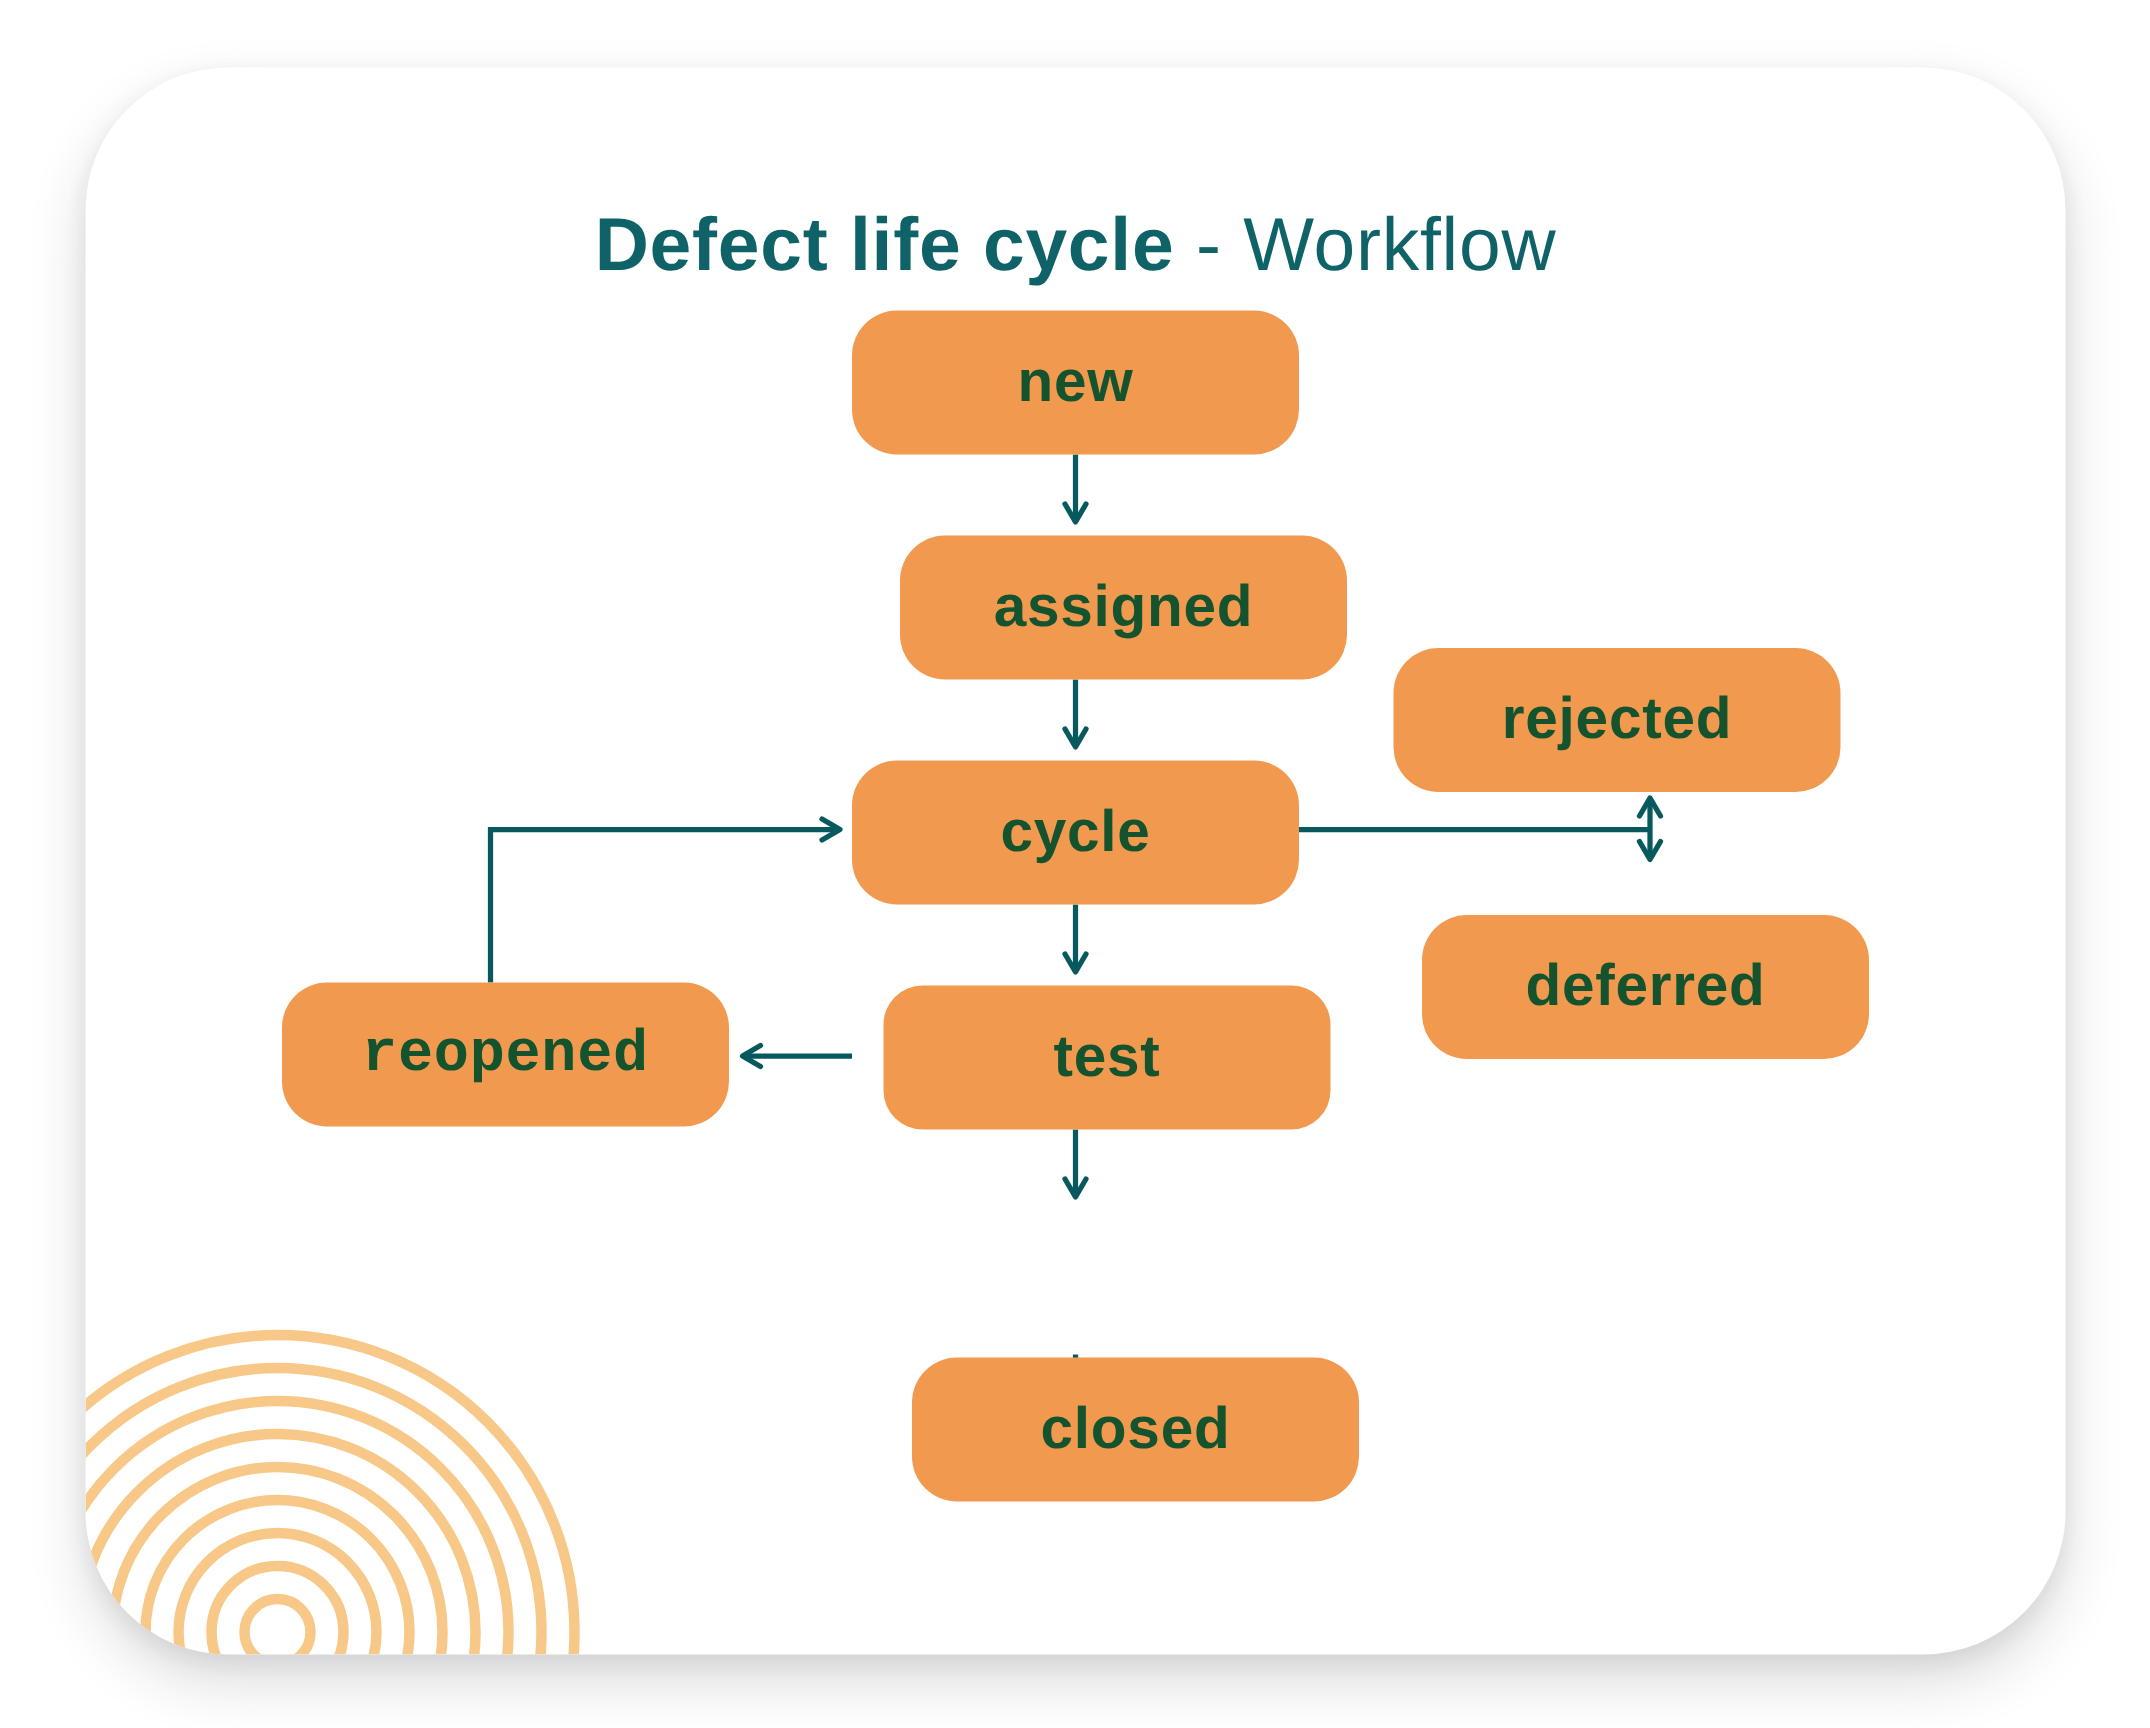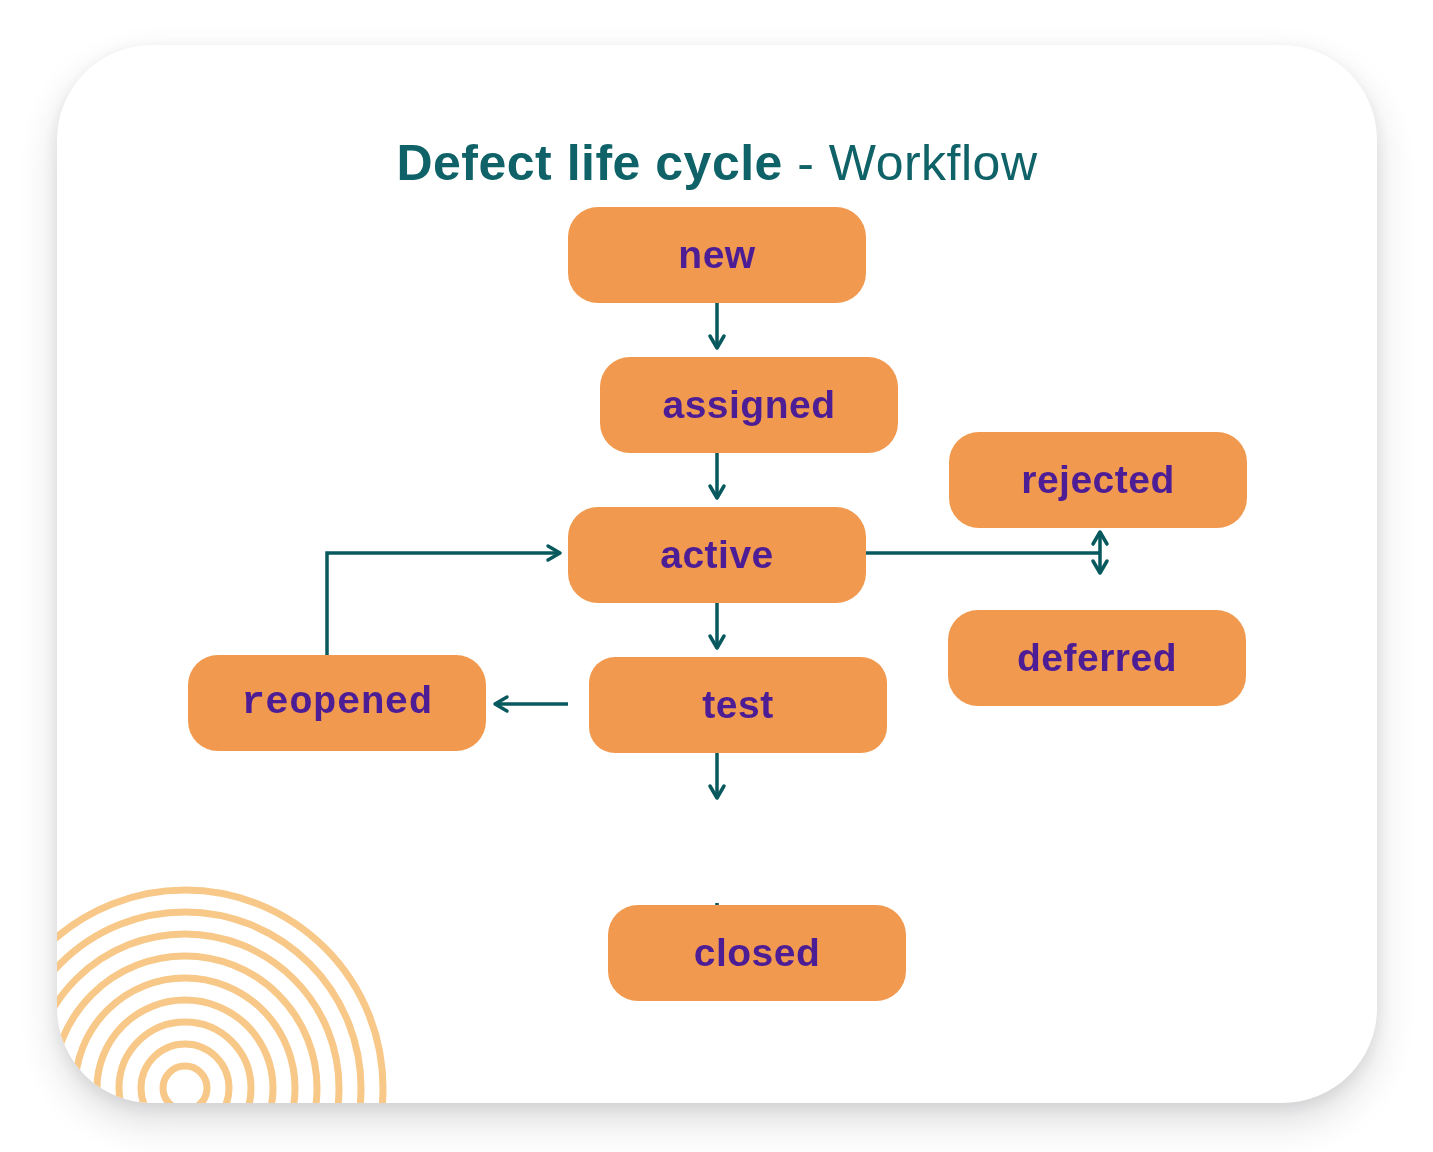--- a/index.html
+++ b/index.html
@@ -68,35 +68,35 @@
     fill: none;
     stroke: var(--decoration, #f8c888);
     stroke-width: 7;
   }
   .node {
     position: absolute;
     width: 298px;
     height: 96px;
     background: var(--node_fill, #f19a4f);
     border-radius: 30px;
-    color: #4c1d95;
+    color: #14532d;
     font-size: 39px;
     font-weight: 700;
     letter-spacing: 0.5px;
     display: flex;
     align-items: center;
     justify-content: center;
   }
   .n-new      { left: 511px; top: 162px; }
   .n-assigned { left: 511px; top: 312px; margin-left: 32px; }
   .n-active   { left: 511px; top: 462px; }
   .n-test     { left: 532px; top: 612px; border-radius: 26px; }
   .n-verified { left: 511px; top: 762px; }
   .n-closed   { left: 511px; top: 860px; margin-left: 40px; }
-  .n-rejected { left: 892px; top: 387px; }
+  .n-rejected { left: 872px; top: 387px; }
   .n-deferred { left: 891px; top: 565px; }
   .n-reopened { left: 131px; top: 610px; font-family: Liberation Mono, monospace; }
 </style>
 </head>
 <body>
 
 <div class="page">
   <div class="card">
 
     <svg class="decoration" viewBox="0 0 1320 1058" aria-hidden="true">
@@ -132,21 +132,21 @@
         <path d="M660,708 V752" marker-end="url(#ah)"></path>
         <path d="M660,858 V902" marker-end="url(#ah)"></path>
         <path d="M511,659 H439" marker-end="url(#ah)"></path>
         <path d="M270,610 L270,508 L502,508" marker-end="url(#ah)"></path>
         <path d="M809,508 H1043"></path>
         <path d="M1043,527 V488" marker-start="url(#ah)" marker-end="url(#ah)"></path>
       </svg>
 
       <div class="node n-new">new</div>
       <div class="node n-assigned">assigned</div>
-      <div class="node n-active">active</div>
+      <div class="node n-active">cycle</div>
       <div class="node n-test">test</div>
       <div class="node n-closed">closed</div>
       <div class="node n-rejected">rejected</div>
       <div class="node n-deferred">deferred</div>
       <div class="node n-reopened">reopened</div>
     </div>
 
   </div>
 </div>
 

